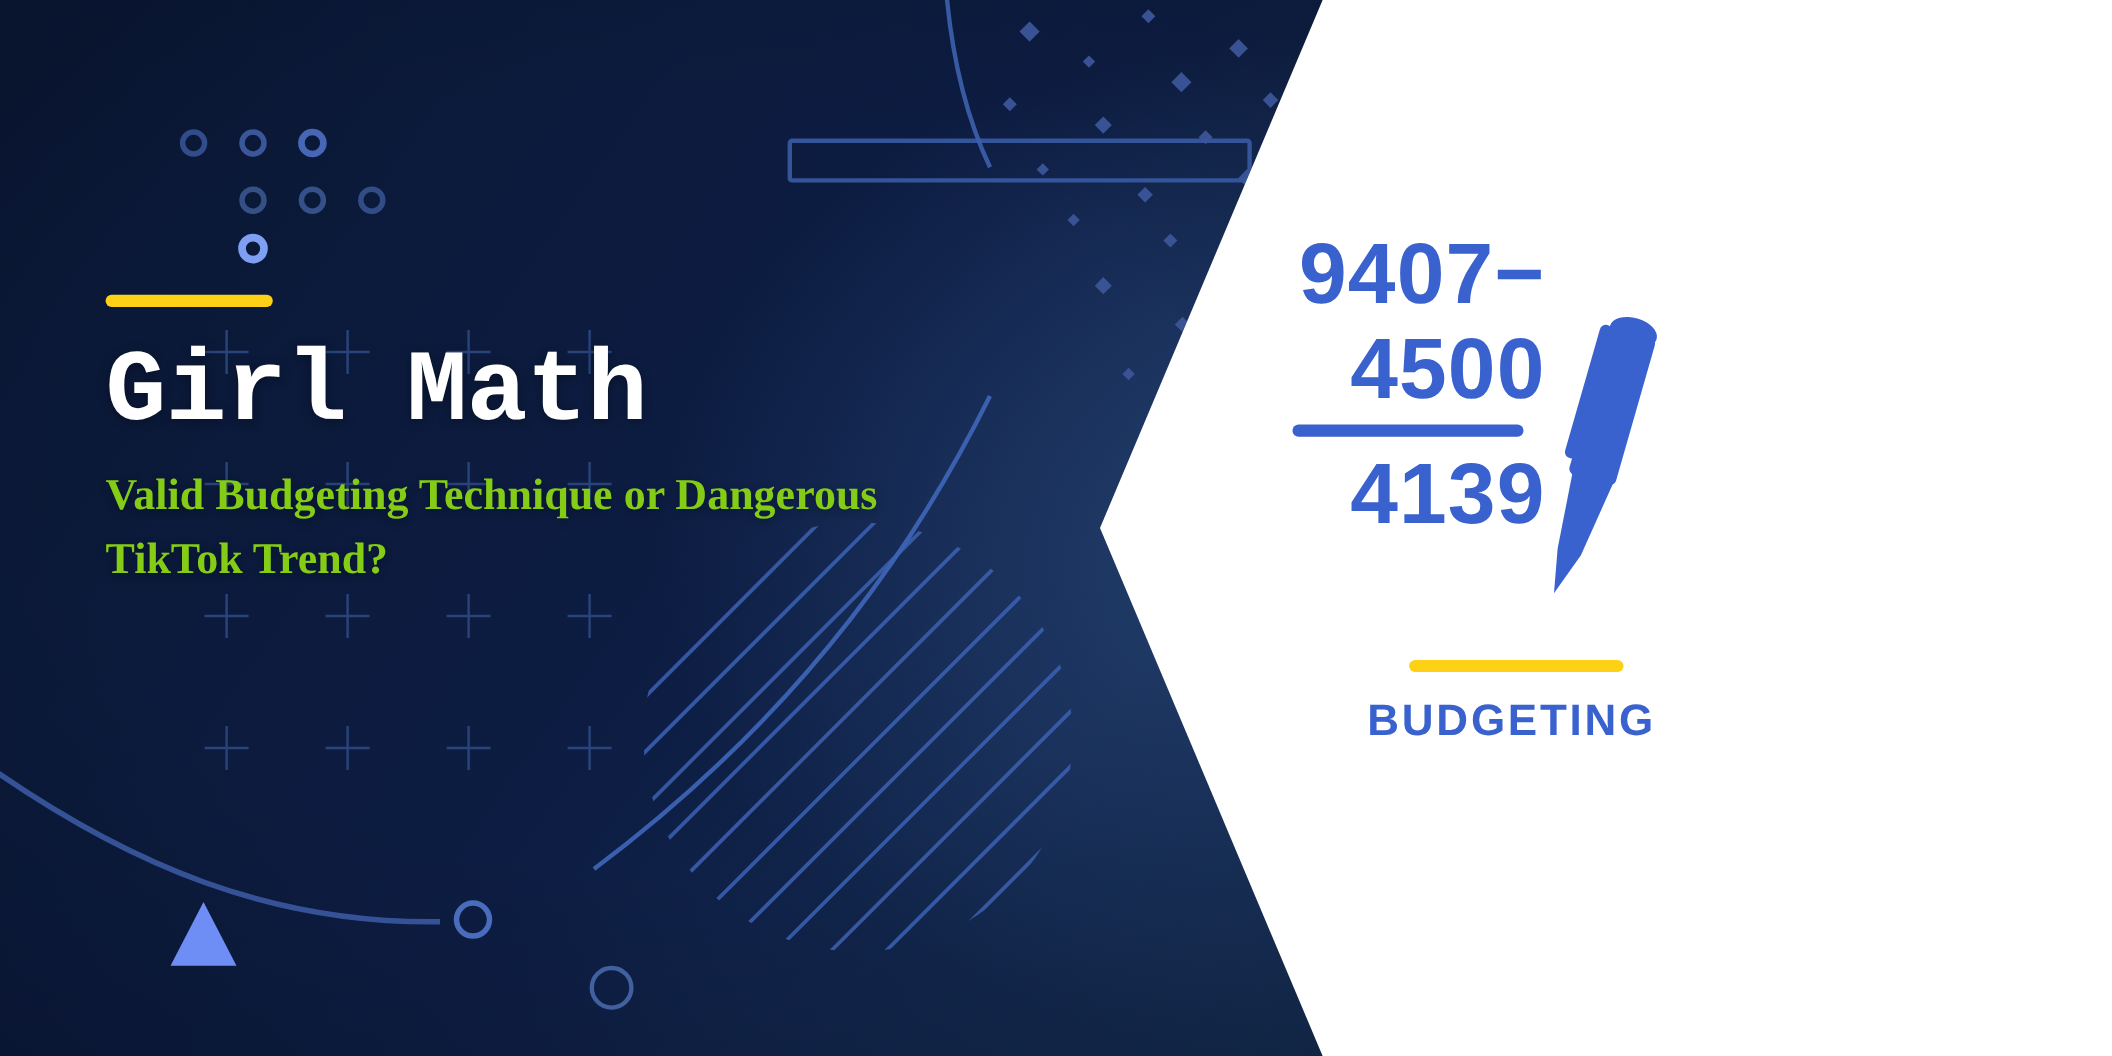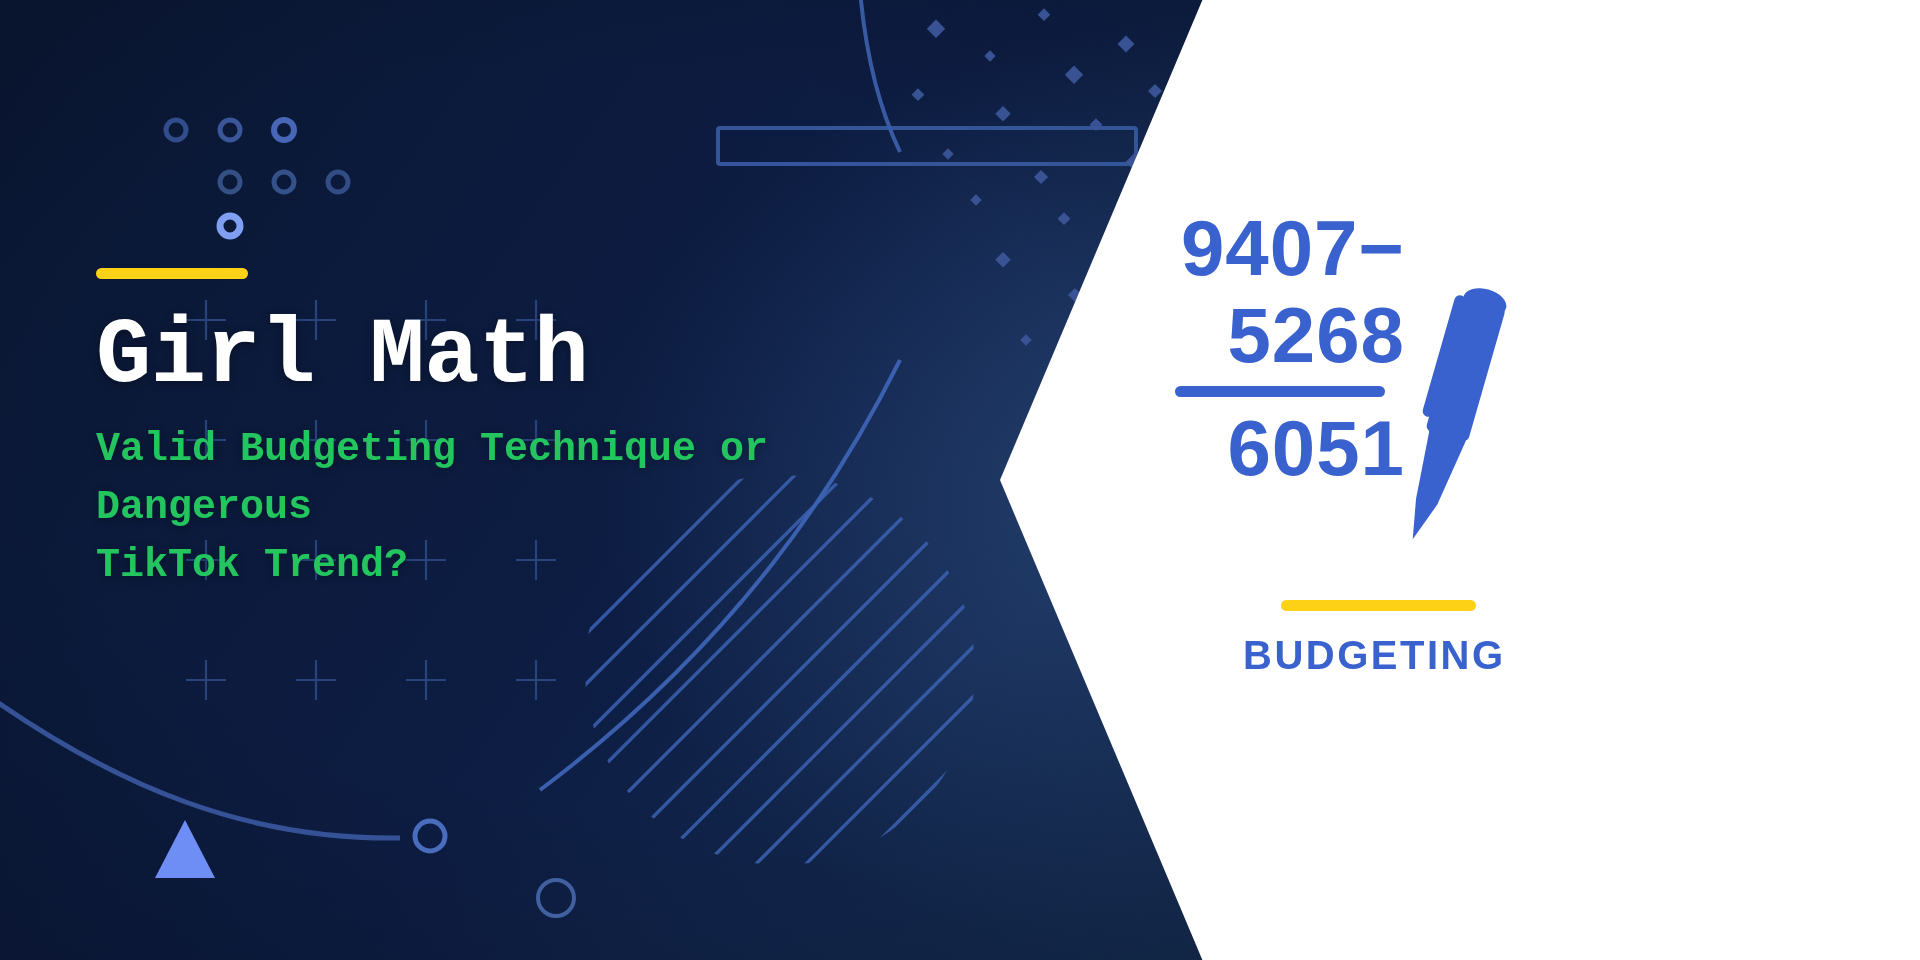--- a/index.html
+++ b/index.html
@@ -67,25 +67,25 @@
     font-family: Liberation Mono, monospace;
     font-weight: 700;
     font-size: 92px;
     line-height: 1.0;
     color: #ffffff;
     letter-spacing: -0.5px;
     margin: 0 0 18px 0;
     text-shadow: 0 2px 10px rgba(0,0,0,0.35);
   }
   .subhead {
-    font-family: Liberation Mono, monospace;
+    font-family: Liberation Serif, serif;
     font-weight: 600;
     font-size: 40px;
     line-height: 1.45;
-    color: #22c55e;
+    color: #84cc16;
     margin: 0;
     max-width: 880px;
     text-shadow: 0 2px 8px rgba(0,0,0,0.3);
   }
 
   
   .illustration {
     position: absolute;
     left: 1175px;
     top: 205px;
@@ -286,23 +286,23 @@
   <div class="left-content">
     <div class="accent-bar"></div>
     <h1 class="headline">Girl Math</h1>
     <p class="subhead">Valid Budgeting Technique or Dangerous</p>
     <p class="subhead">TikTok Trend?</p>
   </div>
 
   <div class="illustration">
     <div class="math-block">
       <div class="math-line">9407−</div>
-      <div class="math-line">5268</div>
+      <div class="math-line">4500</div>
       <div class="math-rule"></div>
-      <div class="math-line">6051</div>
+      <div class="math-line">4139</div>
     </div>
 
     <div class="pen-wrap">
       <svg viewBox="0 0 150 300" xmlns="http://www.w3.org/2000/svg">
         <g fill="#3a62cf" transform="rotate(16 75 150)">
 
           <path d="M 52 42
                    C 52 28, 96 28, 96 44
                    L 96 172
                    C 96 184, 52 184, 52 172 Z"></path>

